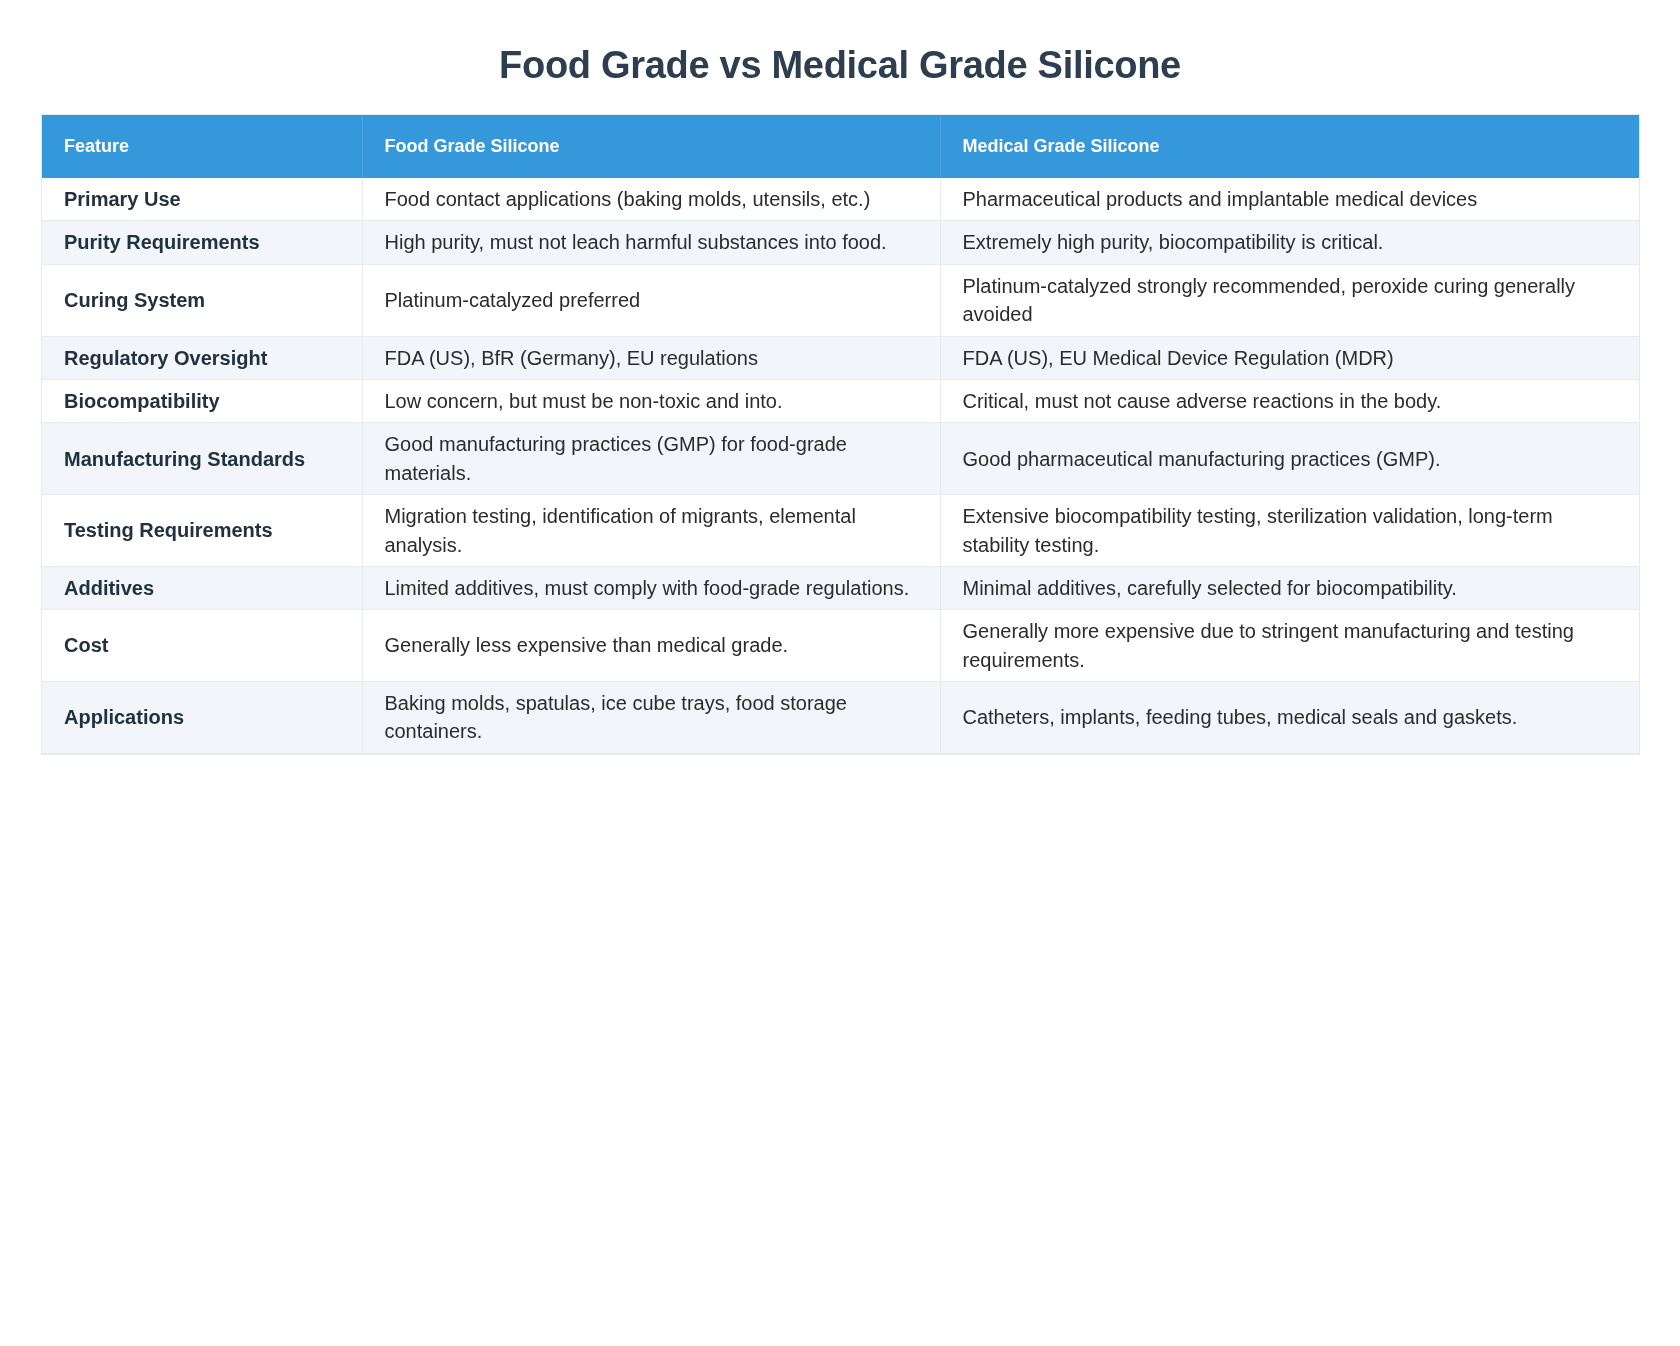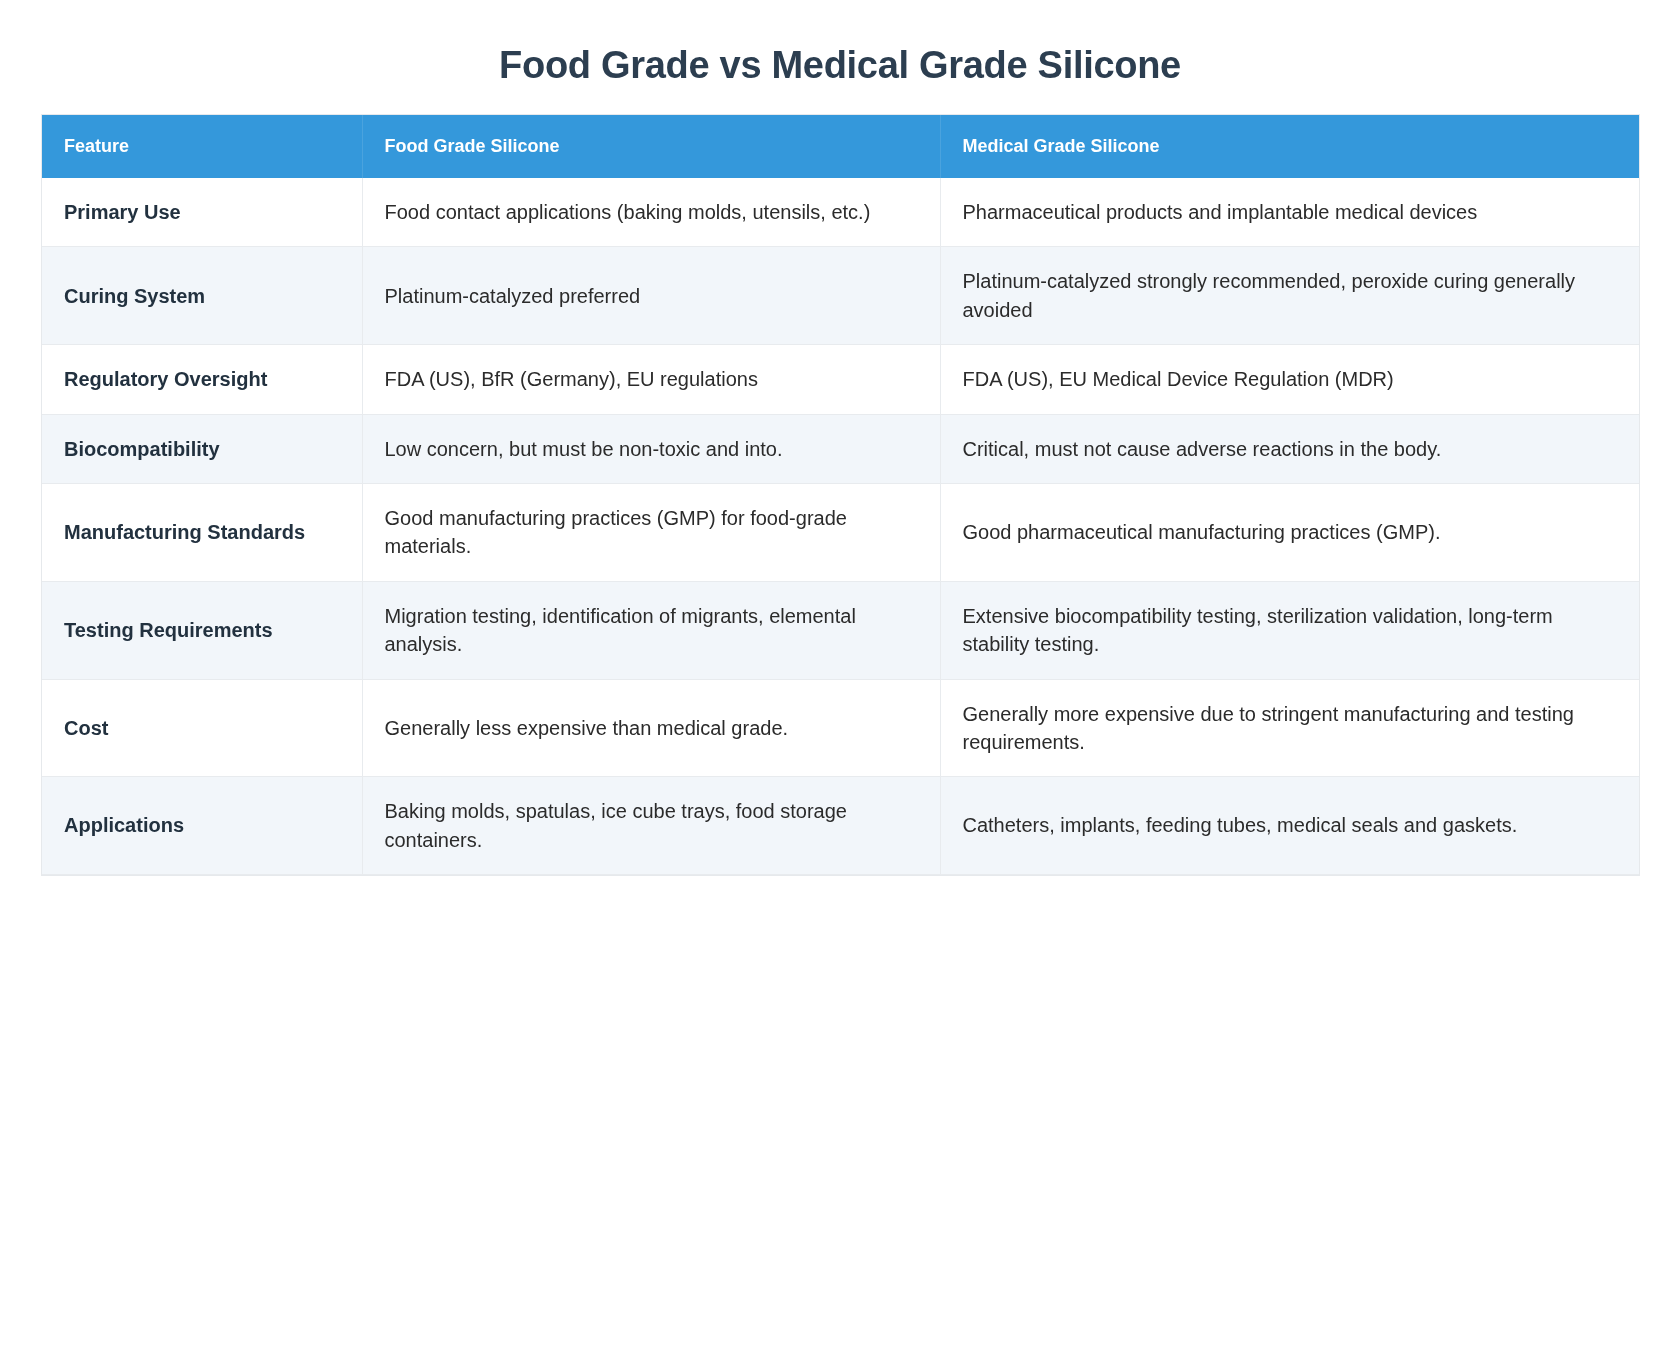--- a/index.html
+++ b/index.html
@@ -45,21 +45,21 @@
     font-weight: bold;
     text-align: left;
     padding: 21px 22px;
     border-right: 1px solid #4aa3de;
     vertical-align: middle;
   }
   thead th:last-child { border-right: none; }
 
   tbody td {
     font-size: 20px;
-    padding: 20px 22px;
+    padding: 7px 22px;
     vertical-align: middle;
     border-bottom: 1px solid #e8ebee;
     border-right: 1px solid #e8ebee;
     line-height: 1.42;
     color: #2b2b2b;
   }
   tbody td:last-child { border-right: none; }
   tbody tr:nth-child(even) td { background: #f2f6fa; }
   tbody tr:nth-child(odd) td { background: #ffffff; }
   tbody td.feature {
@@ -89,20 +89,25 @@
         <th>Medical Grade Silicone</th>
       </tr>
     </thead>
     <tbody>
       <tr>
         <td class="feature">Primary Use</td>
         <td>Food contact applications (baking molds, utensils, etc.)</td>
         <td>Pharmaceutical products and implantable medical devices</td>
       </tr>
       <tr>
+        <td class="feature">Purity Requirements</td>
+        <td>High purity, must not leach harmful substances into food.</td>
+        <td>Extremely high purity, biocompatibility is critical.</td>
+      </tr>
+      <tr>
         <td class="feature">Curing System</td>
         <td>Platinum-catalyzed preferred</td>
         <td>Platinum-catalyzed strongly recommended, peroxide curing generally avoided</td>
       </tr>
       <tr>
         <td class="feature">Regulatory Oversight</td>
         <td>FDA (US), BfR (Germany), EU regulations</td>
         <td>FDA (US), EU Medical Device Regulation (MDR)</td>
       </tr>
       <tr>
@@ -114,20 +119,25 @@
         <td class="feature">Manufacturing Standards</td>
         <td>Good manufacturing practices (GMP) for food-grade materials.</td>
         <td>Good pharmaceutical manufacturing practices (GMP).</td>
       </tr>
       <tr>
         <td class="feature">Testing Requirements</td>
         <td>Migration testing, identification of migrants, elemental analysis.</td>
         <td>Extensive biocompatibility testing, sterilization validation, long-term stability testing.</td>
       </tr>
       <tr>
+        <td class="feature">Additives</td>
+        <td>Limited additives, must comply with food-grade regulations.</td>
+        <td>Minimal additives, carefully selected for biocompatibility.</td>
+      </tr>
+      <tr>
         <td class="feature">Cost</td>
         <td>Generally less expensive than medical grade.</td>
         <td>Generally more expensive due to stringent manufacturing and testing requirements.</td>
       </tr>
       <tr>
         <td class="feature">Applications</td>
         <td>Baking molds, spatulas, ice cube trays, food storage containers.</td>
         <td>Catheters, implants, feeding tubes, medical seals and gaskets.</td>
       </tr>
     </tbody>

